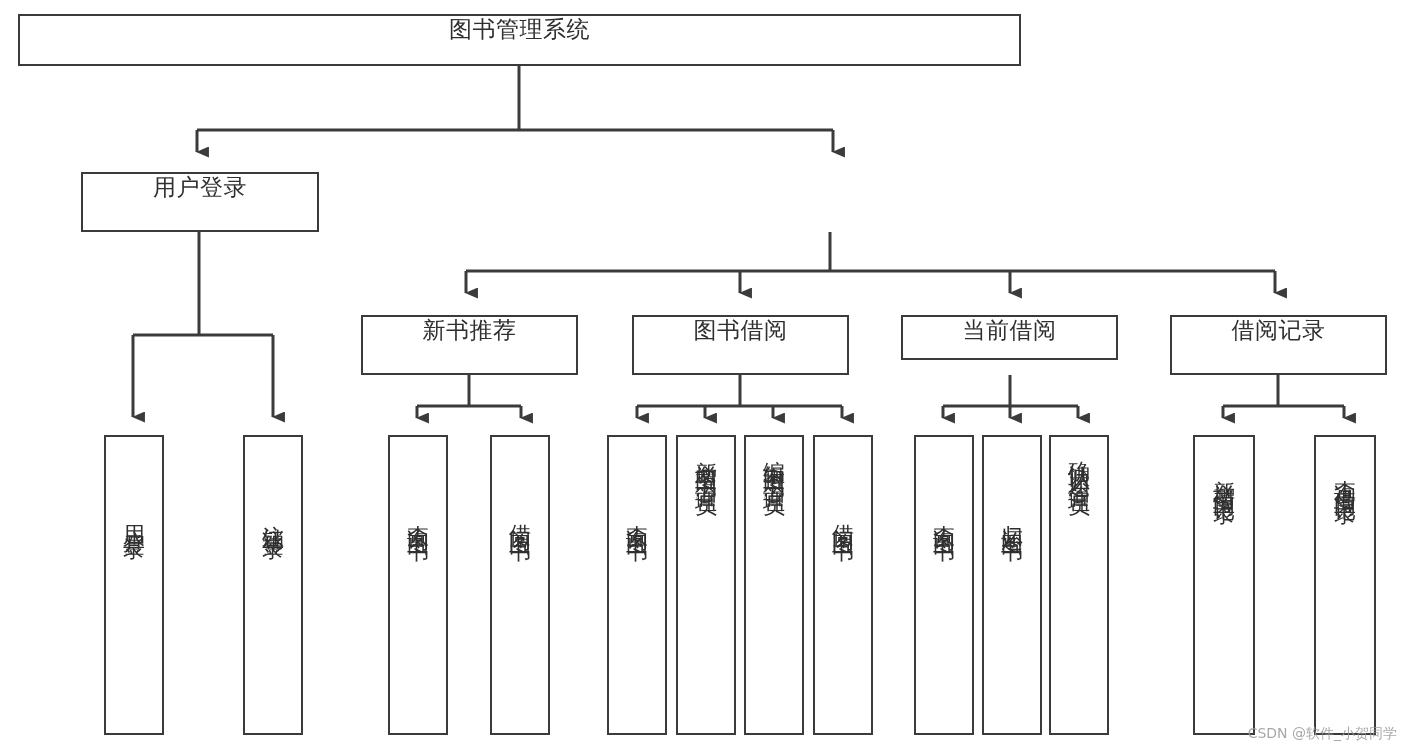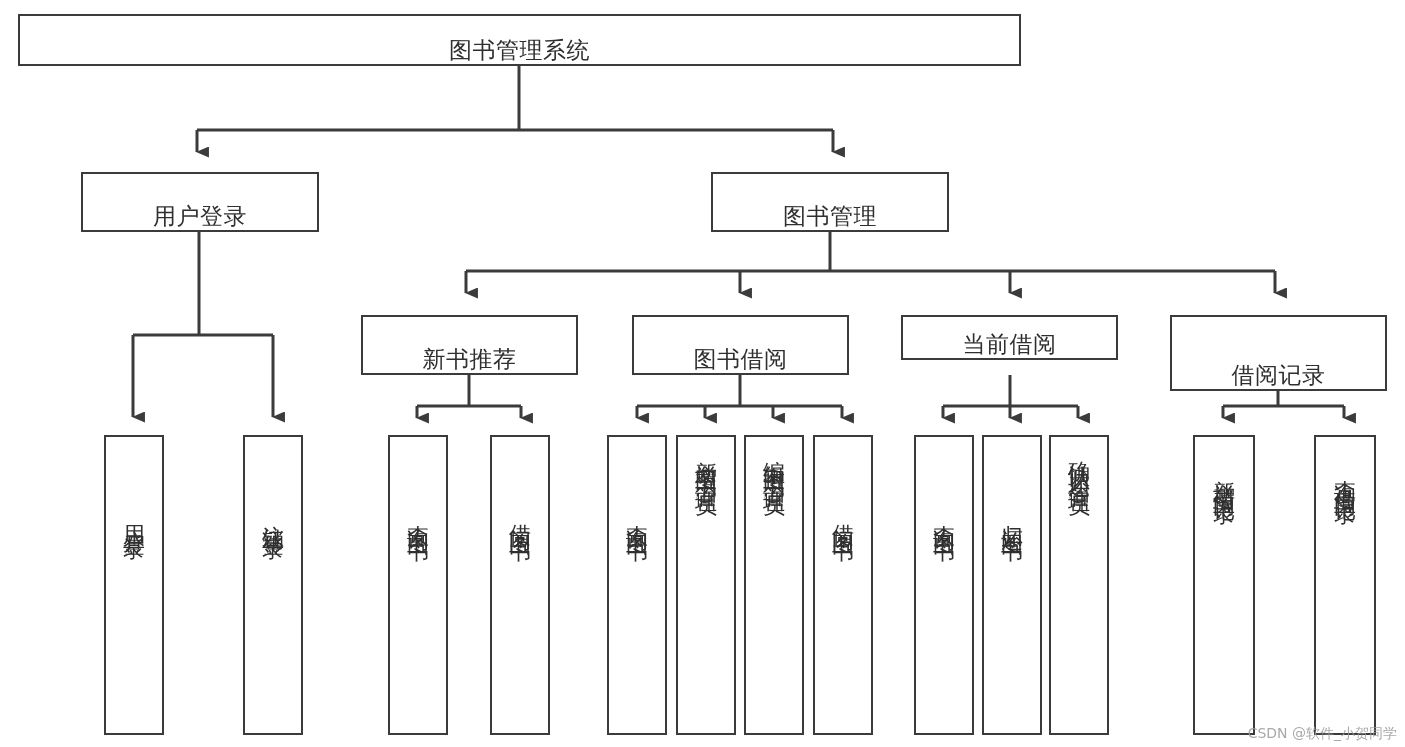--- a/index.html
+++ b/index.html
@@ -24,21 +24,21 @@
     width: 1405px;
     height: 747px;
   }
   .node {
     position: absolute;
     box-sizing: border-box;
     border: 2.5px solid #3b3b3b;
     background: #ffffff;
     color: #2b2b2b;
     display: flex;
-    align-items: flex-end;
+    align-items: flex-start;
     justify-content: center;
     z-index: 3;
   }
   .node-label {
     font-size: 23px;
     line-height: 1.18;
     letter-spacing: 0.5px;
     white-space: nowrap;
     color: #2f2f2f;
   }
@@ -122,37 +122,34 @@
   </svg>
 
   <div class="node" style="left:18px; top:14px; width:1003px; height:52px;">
     <span class="node-label">图书管理系统</span>
   </div>
 
   <div class="node" style="left:81px; top:172px; width:238px; height:60px;">
     <span class="node-label">用户登录</span>
   </div>
 
-  <div class="node" style="left:711px; top:172px; width:238px; height:60px;">
-    <span class="node-label">图书管理</span>
-  </div>
 
   <div class="node" style="left:632px; top:315px; width:217px; height:60px;">
     <span class="node-label">图书借阅</span>
   </div>
 
   <div class="node" style="left:361px; top:315px; width:217px; height:60px;">
     <span class="node-label">新书推荐</span>
   </div>
 
   <div class="node" style="left:901px; top:315px; width:217px; height:45px;">
     <span class="node-label">当前借阅</span>
   </div>
 
-  <div class="node" style="left:1170px; top:315px; width:217px; height:76px;">
+  <div class="node" style="left:1170px; top:315px; width:217px; height:60px;">
     <span class="node-label">借阅记录</span>
   </div>
 
   <div class="node vertical" style="left:104px; top:435px; width:60px; height:300px; padding-top:70px;">
     <span class="node-label">用户登录</span>
   </div>
 
   <div class="node vertical" style="left:243px; top:435px; width:60px; height:300px; padding-top:70px;">
     <span class="node-label">注销登录</span>
   </div>

